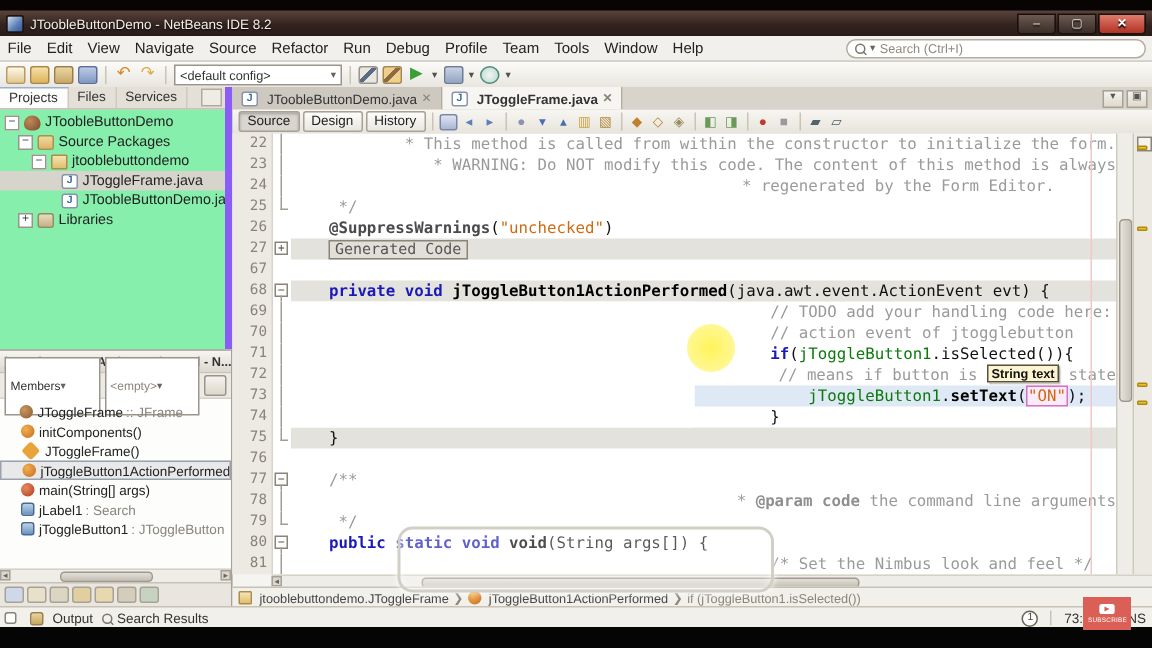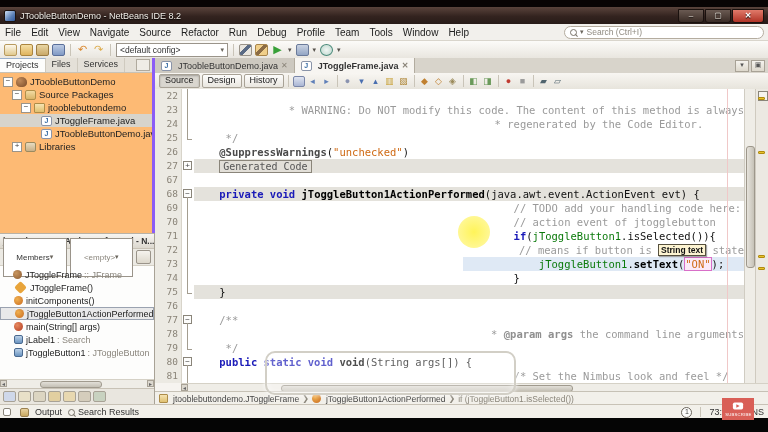--- a/index.html
+++ b/index.html
@@ -18,21 +18,21 @@
   .magnifier{width:5px;height:5px;border:1px solid #7a756b;border-radius:50%;position:relative;flex:none}
   .magnifier::after{content:"";position:absolute;width:3px;height:1px;background:#7a756b;left:4px;top:5px;transform:rotate(45deg)}
   .dd-arrow{font-size:7px;color:#6a655c}
   
   #main-toolbar{top:41px;left:0;right:0;height:17px;background:linear-gradient(#fcfbf9,#e9e6df);border-bottom:1px solid #c3beb2;display:flex;align-items:center;gap:3px;padding:0 4px}
   .tb-chip{width:13px;height:12px;border-radius:2px;display:inline-flex;align-items:center;justify-content:center;font-size:11px;line-height:11px;flex:none}
   .tb-sep{width:1px;height:12px;background:#c9c4b8;margin:0 2px}
   .tb-dd{font-size:7px;color:#55504a;margin:0 1px}
   #config-select{width:104px;height:12px;background:#fff;border:1px solid #9a948a;font-size:8.5px;color:#333;display:flex;align-items:center;justify-content:space-between;padding:0 3px}
   
-  #projects-panel{top:58px;left:0;width:155px;height:175px;background:#fdba74;border-right:3px solid #8b5cf6;display:flex;flex-direction:column;box-sizing:border-box}
+  #projects-panel{top:58px;left:0;width:155px;height:175px;background:#86efac;border-right:5px solid #8b5cf6;display:flex;flex-direction:column;box-sizing:border-box}
   .panel-tabs{height:14px;background:#e4e0d8;border-bottom:1px solid #c8c2b6;display:flex;font-size:9px;color:#333;align-items:stretch}
   .panel-tab{padding:0 6px;line-height:13px;border-right:1px solid #cfcabf}
   .panel-tab.active{background:#fdfdfc;border-top:1px solid #9ab0cc}
   .panel-minbtn{margin-left:auto;width:12px;height:10px;margin-top:1px;margin-right:2px;border:1px solid #b0aa9e;background:#efece6;font-size:7px;line-height:9px;text-align:center;color:#666}
   .tree{flex:1;overflow:hidden;padding-top:2px}
   .tree-row{display:flex;align-items:center;height:13px;font-size:9.5px;color:#222;white-space:nowrap}
   .tree-row.selected{background:#d7d4cc}
   .expander{width:8px;height:8px;border:1px solid #9a948a;background:#fff;font-size:8px;line-height:6px;text-align:center;color:#444;margin-right:3px;flex:none}
   .exp-none{width:8px;margin-right:3px;flex:none}
   .tree-ic{width:11px;height:10px;border-radius:2px;margin-right:3px;flex:none;display:inline-flex;align-items:center;justify-content:center;font-size:7px;font-weight:bold}
@@ -47,21 +47,21 @@
   .ic-method-main{background:radial-gradient(circle at 35% 35%,#e88a60,#b03a20);border-radius:50%}
   .ic-field{background:linear-gradient(#bcd2e8,#6a94c0);border:1px solid #4a6a90;box-sizing:border-box;border-radius:2px}
   .ic-output{background:linear-gradient(#e8d2a0,#c8a860);border:1px solid #9a8050;box-sizing:border-box}
   .ic-grid{background:#fff;border:1px solid #8a857a;box-sizing:border-box}
   .tree-suffix{color:#8a857c;margin-left:2px}
   #navigator-panel{top:233px;left:0;width:155px;height:171px;background:#fdfdfc;border-right:1px solid #a8a296;display:flex;flex-direction:column;box-sizing:border-box}
   #nav-header{height:14px;background:linear-gradient(#f7f5f1,#dcd8cf);border-top:1px solid #b8b2a6;border-bottom:1px solid #c8c2b6;display:flex;align-items:center;font-size:8.5px;font-weight:bold;color:#333;padding:0 3px;white-space:nowrap}
   #nav-header .hbtn{margin-left:2px;font-size:8px;color:#666;font-weight:normal}
   #nav-header .spring{flex:1}
   #nav-combos{height:16px;background:#ecead4;background:#eceae4;display:flex;align-items:center;gap:3px;padding:0 3px;border-bottom:1px solid #d5d1c6}
-  .combo{height:11px;flex:1;background:#fff;border:1px solid #9a948a;font-size:8px;display:flex;align-items:center;justify-content:center;padding:13px 3px;color:#333}
+  .combo{height:11px;flex:1;background:#fff;border:1px solid #9a948a;font-size:8px;display:flex;align-items:center;justify-content:flex-start;padding:13px 3px;color:#333}
   .combo.gray{color:#8a857c}
   .combo-btn{width:13px;height:12px;border:1px solid #9a948a;background:linear-gradient(#f5f3ee,#ddd8cc);border-radius:2px;flex:none}
   .nav-row{display:flex;align-items:center;height:13px;font-size:9px;color:#222;white-space:nowrap;padding-left:13px;overflow:hidden}
   .nav-row.indent{padding-left:14px}
   .nav-row.selected{background:#e9e9ea;border:1px solid #9aa2b0;box-sizing:border-box}
   .hscroll{height:8px;background:#efede7;border-top:1px solid #d5d1c6;position:relative}
   .hthumb{position:absolute;top:1px;height:5px;background:linear-gradient(#e2dfd8,#c4c0b5);border:1px solid #a09a8e;border-radius:3px}
   .endcap{position:absolute;top:0;width:7px;height:7px;background:#dcd8cf;border:1px solid #a8a296;box-sizing:border-box;font-size:6px;line-height:6px;text-align:center;color:#666}
   #nav-filters{height:15px;background:#e9e6df;border-top:1px solid #c8c2b6;display:flex;align-items:center;gap:2px;padding:0 3px}
   .filter-chip{width:13px;height:11px;border:1px solid #a8a296;border-radius:2px;box-sizing:border-box}
@@ -250,26 +250,26 @@
     </span>
     <span class="combo-btn"></span>
   </div>
   <div class="tree" id="nav-tree">
       <div class="nav-row">
         <span class="tree-ic ic-class" style="width: 9px; height: 9px;"></span>
         <span>JToggleFrame</span>
         <span class="tree-suffix"> :: JFrame</span>
       </div>
       <div class="nav-row indent">
+        <span class="tree-ic ic-method" style="width: 9px; height: 9px;"></span>
+        <span>initComponents()</span>
+      </div>
+      <div class="nav-row indent">
         <span class="tree-ic ic-constructor" style="width: 9px; height: 9px;"></span>
         <span>JToggleFrame()</span>
-      </div>
-      <div class="nav-row indent">
-        <span class="tree-ic ic-method" style="width: 9px; height: 9px;"></span>
-        <span>initComponents()</span>
       </div>
       <div class="nav-row indent selected">
         <span class="tree-ic ic-method" style="width: 9px; height: 9px;"></span>
         <span>jToggleButton1ActionPerformed(ActionEvent e</span>
       </div>
       <div class="nav-row indent">
         <span class="tree-ic ic-method-main" style="width: 9px; height: 9px;"></span>
         <span>main(String[] args)</span>
       </div>
       <div class="nav-row indent">
@@ -369,28 +369,29 @@
         <span class="gut-n">77</span>
         <span class="gut-n">78</span>
         <span class="gut-n">79</span>
         <span class="gut-n">80</span>
         <span class="gut-n">81</span>
       </div>
     <div id="code-rows-wrap">
       <div id="code-rows" style="display:flex;flex-direction:column">
           <div class="code-row">
             <span class="fold line"></span>
+            <span class="line"><span class="tk-c">     * This method is called from within the constructor to initialize the form.</span></span>
           </div>
           <div class="code-row">
             <span class="fold line"></span>
             <span class="line"><span class="tk-c">     * WARNING: Do NOT modify this code. The content of this method is always</span></span>
           </div>
           <div class="code-row">
             <span class="fold line"></span>
-            <span class="line"><span class="tk-c">     * regenerated by the Code Editor.</span></span>
+            <span class="line"><span class="tk-c">     * regenerated by the Form Editor.</span></span>
           </div>
           <div class="code-row">
             <span class="fold end"></span>
             <span class="line"><span class="tk-c">     */</span></span>
           </div>
           <div class="code-row">
             <span class="fold"></span>
             <span class="line"><span class="tk-p">    </span><span class="tk-an">@SuppressWarnings</span><span class="tk-p">(</span><span class="tk-s">"unchecked"</span><span class="tk-p">)</span></span>
           </div>
           <div class="code-row">
@@ -442,21 +443,21 @@
             <span class="line"></span>
           </div>
           <div class="code-row">
             <span class="fold minus">
               <span class="fbox">−</span>
             </span>
             <span class="line"><span class="tk-p">    </span><span class="tk-c">/**</span></span>
           </div>
           <div class="code-row">
             <span class="fold line"></span>
-            <span class="line"><span class="tk-c">     * </span><span class="tk-cb">@param</span><span class="tk-cb"> args</span><span class="tk-c"> the command line arguments</span></span>
+            <span class="line"><span class="tk-c">     * </span><span class="tk-cb">@param</span><span class="tk-cb"> code</span><span class="tk-c"> the command line arguments</span></span>
           </div>
           <div class="code-row">
             <span class="fold end"></span>
             <span class="line"><span class="tk-c">     */</span></span>
           </div>
           <div class="code-row">
             <span class="fold minus">
               <span class="fbox">−</span>
             </span>
             <span class="line"><span class="tk-p">    </span><span class="tk-k">public static void </span><span class="tk-m">void</span><span class="tk-p">(String args[]) {</span></span>

